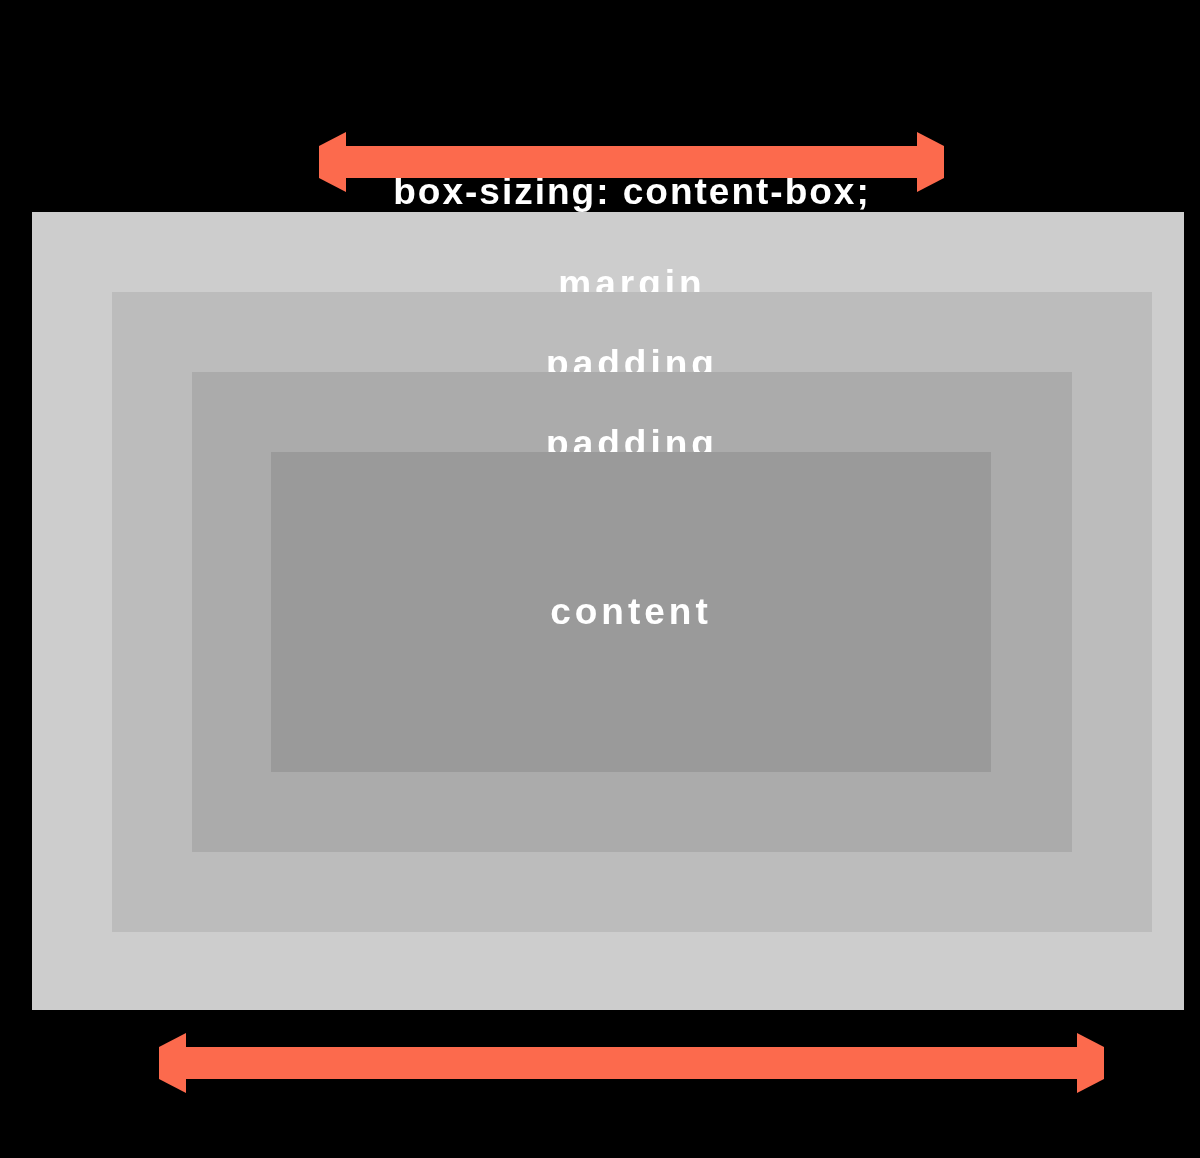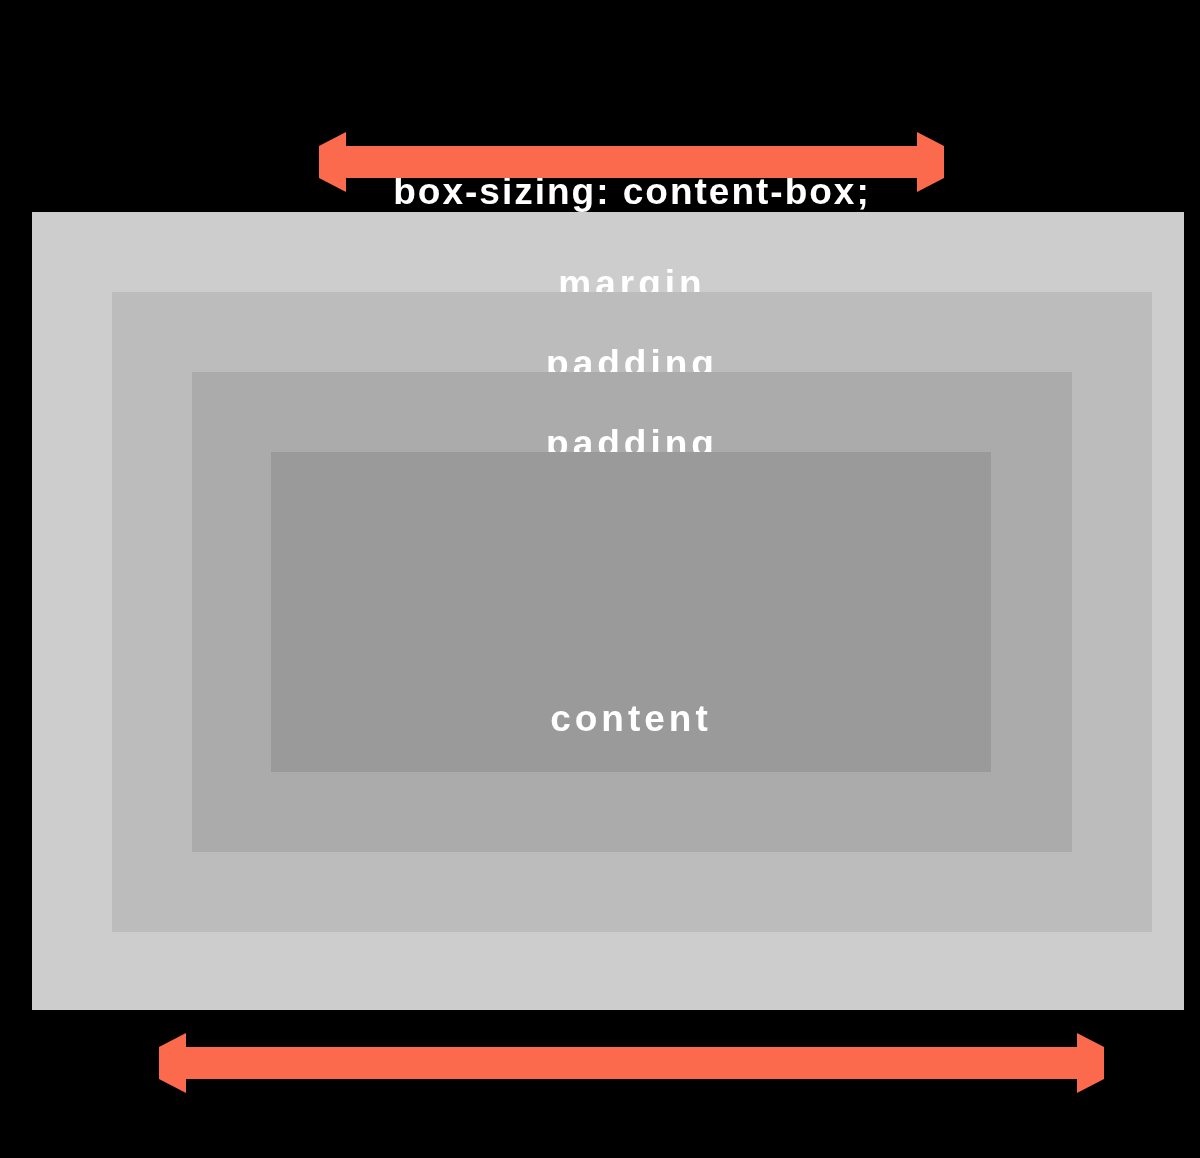--- a/index.html
+++ b/index.html
@@ -94,21 +94,21 @@
     top: 80px; left: 80px;
     width: 880px; height: 480px;
     background: var(--color-padding, #ababab);
   }
   .content-box {
     position: absolute;
     top: 80px; left: 79px;
     width: 720px; height: 320px;
     background: var(--color-content, #9a9a9a);
     display: flex;
-    align-items: flex-end;
+    align-items: center;
     justify-content: center;
   }
   .content-label {
     color: var(--color-label_text, #fff);
     font-weight: bold;
     font-size: 37px;
     letter-spacing: 4px;
   }
 </style>
 </head>

